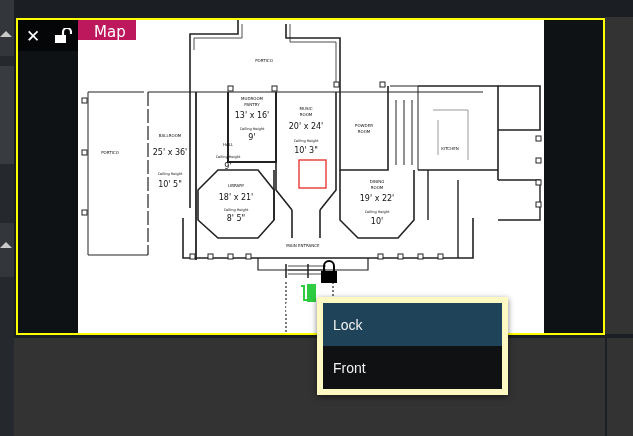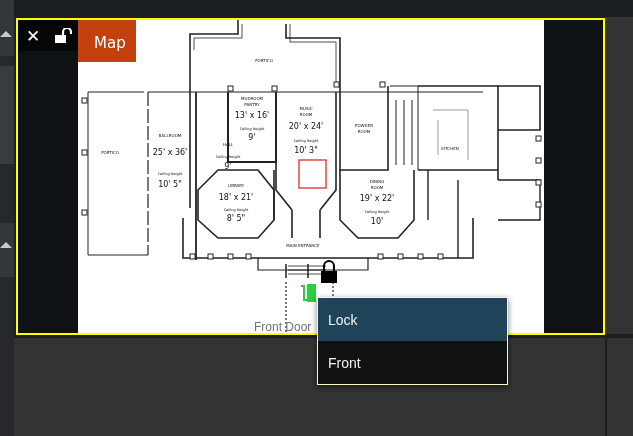--- a/index.html
+++ b/index.html
@@ -19,30 +19,30 @@
   .right-panel-bottom { position: absolute; left: 605px; top: 338px; width: 28px; height: 98px; background: #333333; border-left: 2px solid #1b1e22; }
 
   
   .map-tile { position: absolute; left: 16px; top: 18px; width: 589px; height: 317px; border: 2px solid #ffff00; background: #0f1215; }
   .map-image { position: absolute; left: 60px; top: 0; width: 466px; height: 313px; background: #ffffff; overflow: hidden; }
   .map-image svg { position: absolute; left: 0; top: 0; }
 
   .tile-header { position: absolute; left: 0; top: 0; height: 31px; display: flex; align-items: stretch; }
   .close-btn { width: 30px; height: 31px; background: #050607; color: #ffffff; display: flex; align-items: center; justify-content: center; font-size: 17px; cursor: pointer; }
   .lock-btn { width: 30px; height: 31px; background: #050607; display: flex; align-items: center; justify-content: center; cursor: pointer; }
-  .title-chip { height: 42px; background: #c2410c; color: #ffffff; font-size: 15px; padding: 4px 10px 0 16px; display: flex; align-items: center; }
+  .title-chip { height: 20px; background: #be185d; color: #ffffff; font-size: 15px; padding: 4px 10px 0 16px; display: flex; align-items: center; }
 
   
   .bottom-area { position: absolute; left: 14px; top: 336px; width: 591px; height: 100px; background: #333333; border-top: 2px solid #1b1e22; }
 
   
-  .door-label { position: absolute; left: 254px; top: 320px; font-size: 12px; color: #737373; font-family: "Liberation Sans", sans-serif; }
-
-  
-  .context-menu { position: absolute; left: 317px; top: 297px; width: 191px; background: #0f1113; border: 1px solid #fef9c3; box-shadow: 0 2px 6px rgba(0,0,0,0.5); }
+  .door-label { position: absolute; left: 254px; top: 301px; font-size: 12px; color: #ffffff; font-family: "Liberation Sans", sans-serif; }
+
+  
+  .context-menu { position: absolute; left: 317px; top: 297px; width: 191px; background: #0f1113; border: 6px solid #fef9c3; box-shadow: 0 2px 6px rgba(0,0,0,0.5); }
   .menu-item { height: 43px; padding-left: 10px; display: flex; align-items: center; color: #f2f2f2; font-size: 14px; cursor: pointer; font-family: "Liberation Sans", sans-serif; }
   .menu-item.active { background: #1f4459; }
 </style>
 </head>
 <body>
 
 <div class="root">
 
   <div class="left-strip">
     <div class="seg" style="top:0;height:56px;"></div>

